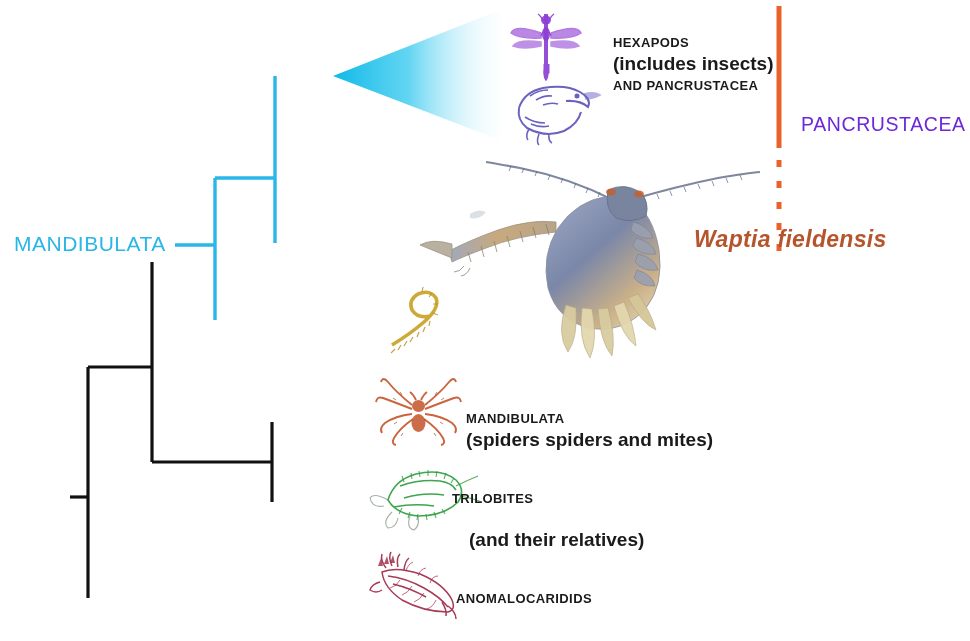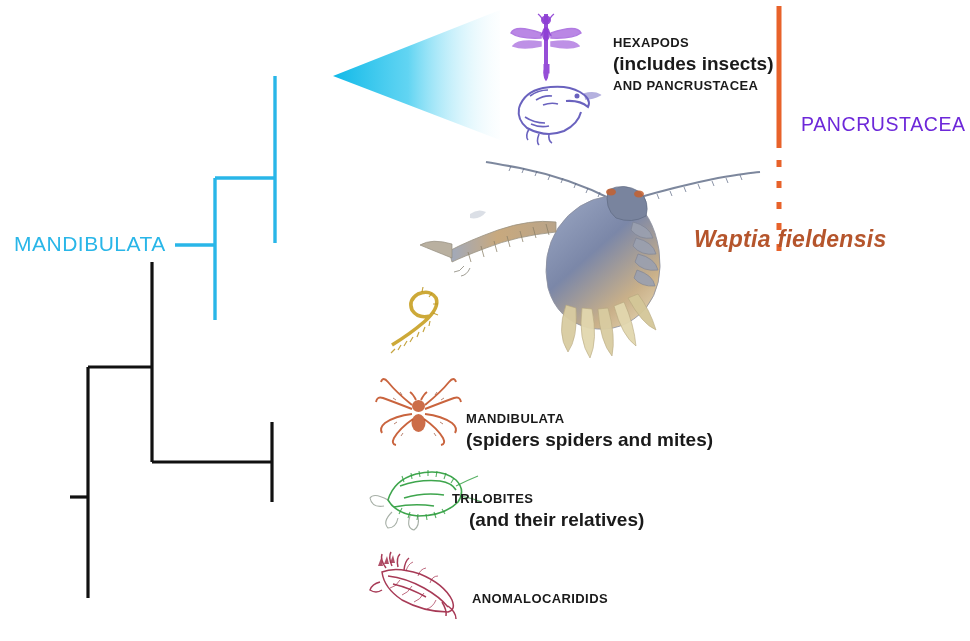--- a/index.html
+++ b/index.html
@@ -9,21 +9,21 @@
   svg.layer{position:absolute;left:0;top:0;width:970px;height:641px;}
   .lbl{position:absolute;color:#1a1a1a;}
   .lbl .main{font-weight:bold;font-size:13px;letter-spacing:.4px;line-height:1.28;}
   .lbl .sub{font-weight:bold;font-size:19px;line-height:1.28;}
   .clade-name{position:absolute;color:#29b6e8;font-size:21px;letter-spacing:.5px;
               font-weight:400;white-space:nowrap;}
   .pancrust{position:absolute;color:#6d28d9;font-size:19.5px;letter-spacing:.6px;
             font-weight:400;white-space:nowrap;}
   .waptia-name{position:absolute;color:#b5552c;font-size:23px;font-style:italic;
                font-weight:bold;white-space:nowrap;letter-spacing:.3px;}
-  .trilo-sub{margin-left:17px;display:block;}
+  .trilo-sub{margin-left:17px;display:block;margin-top:20px;}
 </style>
 </head>
 <body>
 
 <div id="stage">
 
   <svg class="layer" viewBox="0 0 970 641">
     <defs>
       <linearGradient id="fadeBlack" x1="0" y1="0" x2="1" y2="0">
         <stop offset="0" stop-color="#111111" stop-opacity="1"></stop>
@@ -282,17 +282,17 @@
   <div class="lbl" style="left:466px; top:409px;">
     <span class="main">MANDIBULATA</span><br>
     <span class="sub">(spiders spiders and mites)</span>
   </div>
 
   <div class="lbl" style="left:452px; top:489px;">
     <span class="main">TRILOBITES</span><br>
     <span class="sub trilo-sub">(and their relatives)</span>
   </div>
 
-  <div class="lbl" style="left:472px; top:589px;">
+  <div class="lbl" style="left:456px; top:589px;">
     <span class="main">ANOMALOCARIDIDS</span>
   </div>
 
 </div>
 
 </body></html>

